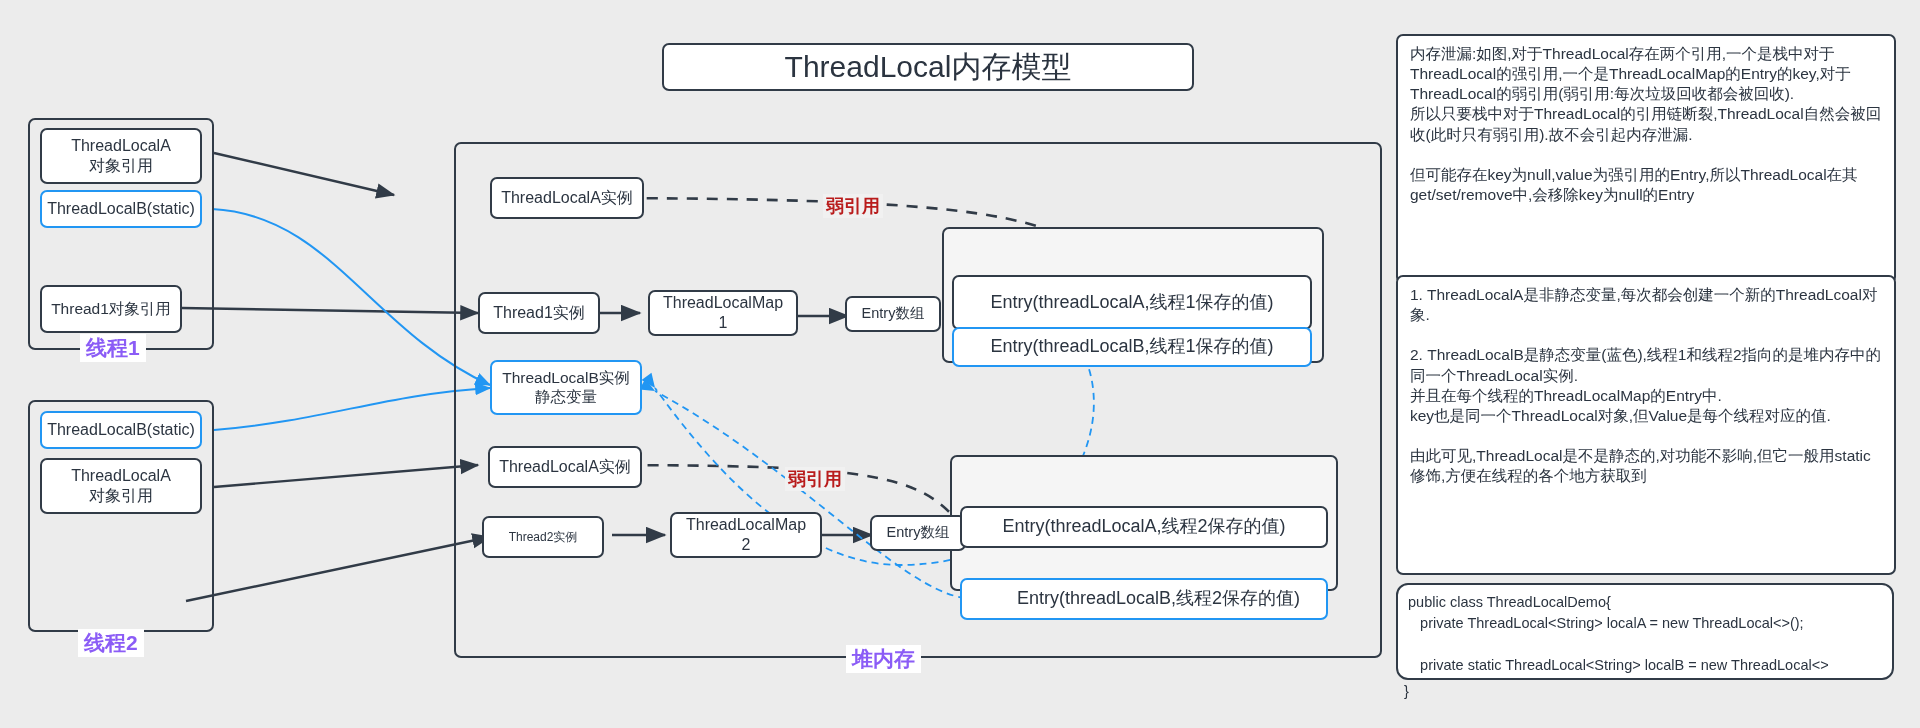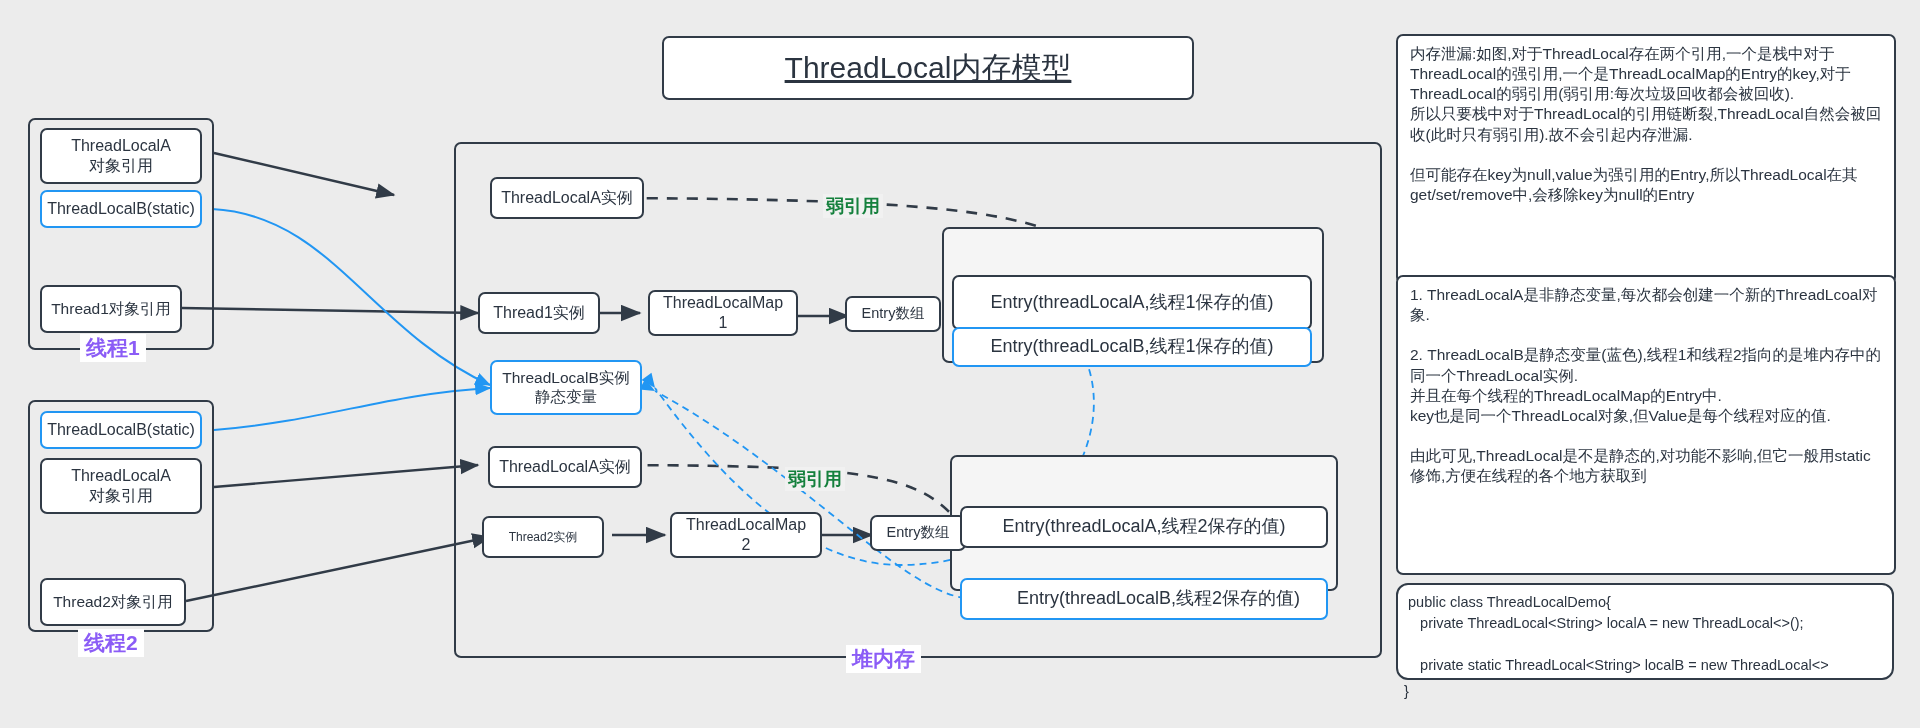--- a/index.html
+++ b/index.html
@@ -43,21 +43,21 @@
     font-weight:bold;
     color:#8b5cf6;
     z-index:6;
     padding:0 6px;
     white-space:nowrap;
   }
   .edgelabel{
     position:absolute;
     background:#f1f1f1;
     font-weight:bold;
-    color:#15803d;
+    color:#b91c1c;
     z-index:6;
     padding:0 3px;
     white-space:nowrap;
   }
   .note{
     position:absolute;box-sizing:border-box;
     background:#ffffff;border:2.2px solid #313b47;border-radius:7px;
     padding:8px 10px 8px 12px;
     font-size:15.5px;line-height:1.30;
     color:#2b3440;
@@ -124,34 +124,33 @@
     <path d="M822,535 L872,535" fill="none" stroke="#313b47" stroke-width="2.6" marker-end="url(#ahDark)"></path>
 
     <path d="M1105,290 C1090,215 1000,198 567,198" fill="none" stroke="#313b47" stroke-width="2.6" stroke-dasharray="11,9" marker-end="url(#ahDarkL)"></path>
 
     <path d="M962,527 C920,470 860,465 570,465" fill="none" stroke="#313b47" stroke-width="2.6" stroke-dasharray="11,9" marker-end="url(#ahDarkL)"></path>
 
     <path d="M1085,358 C1120,440 1050,565 900,565 C790,565 700,450 655,388" fill="none" stroke="#2196f3" stroke-width="1.8" stroke-dasharray="7,5" marker-end="url(#ahBlueL)"></path>
     <path d="M965,598 C900,590 800,470 655,391" fill="none" stroke="#2196f3" stroke-width="1.8" stroke-dasharray="7,5" marker-end="url(#ahBlueL)"></path>
   </svg>
 
-  <div class="title" style="left:662px;top:36px;width:532px;height:64px;text-decoration:underline;">ThreadLocal内存模型</div>
+  <div class="title" style="left:662px;top:43px;width:532px;height:48px;">ThreadLocal内存模型</div>
 
   <div class="container" style="left:28px;top:118px;width:186px;height:232px;"></div>
   <div class="box" style="left:40px;top:128px;width:162px;height:56px;font-size:16px;white-space:pre-line;">ThreadLocalA
 对象引用</div>
   <div class="box blue" style="left:40px;top:190px;width:162px;height:38px;font-size:16px;">ThreadLocalB(static)</div>
   <div class="box" style="left:40px;top:285px;width:142px;height:48px;font-size:15.5px;">Thread1对象引用</div>
   <div class="grouplabel" style="left:80px;top:334px;font-size:21px;">线程1</div>
 
   <div class="container" style="left:28px;top:400px;width:186px;height:232px;"></div>
   <div class="box blue" style="left:40px;top:411px;width:162px;height:38px;font-size:16px;">ThreadLocalB(static)</div>
   <div class="box" style="left:40px;top:458px;width:162px;height:56px;font-size:16px;white-space:pre-line;">ThreadLocalA
 对象引用</div>
-  <div class="box" style="left:40px;top:578px;width:146px;height:48px;font-size:15.5px;">Thread2对象引用</div>
   <div class="grouplabel" style="left:78px;top:629px;font-size:21px;">线程2</div>
 
   <div class="container" style="left:454px;top:142px;width:928px;height:516px;"></div>
   <div class="grouplabel" style="left:846px;top:645px;font-size:21px;">堆内存</div>
 
   <div class="box" style="left:490px;top:177px;width:154px;height:42px;font-size:16px;">ThreadLocalA实例</div>
 
   <div class="box" style="left:478px;top:292px;width:122px;height:42px;font-size:16px;">Thread1实例</div>
 
   <div class="box" style="left:648px;top:290px;width:150px;height:46px;font-size:16px;white-space:pre-line;">ThreadLocalMap

